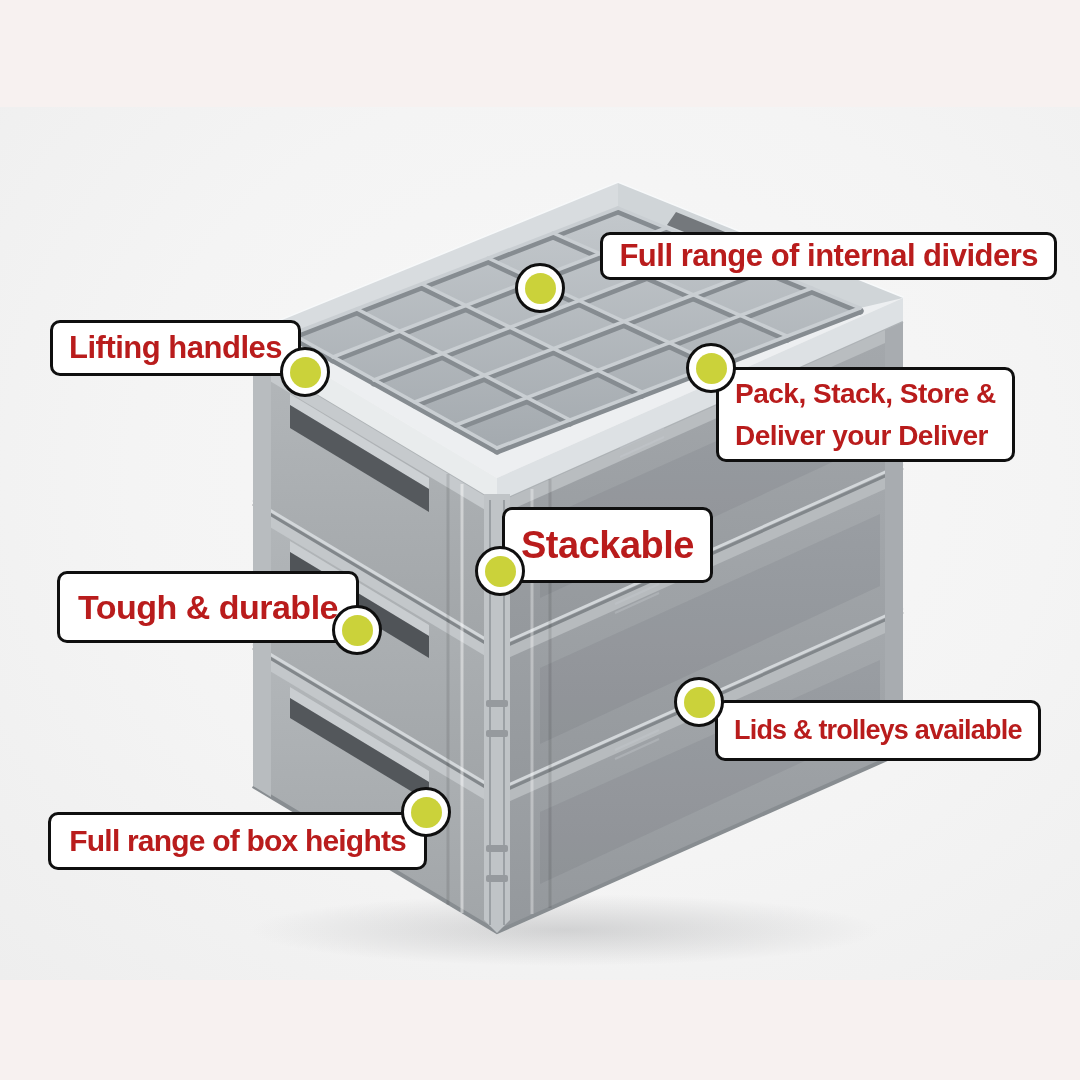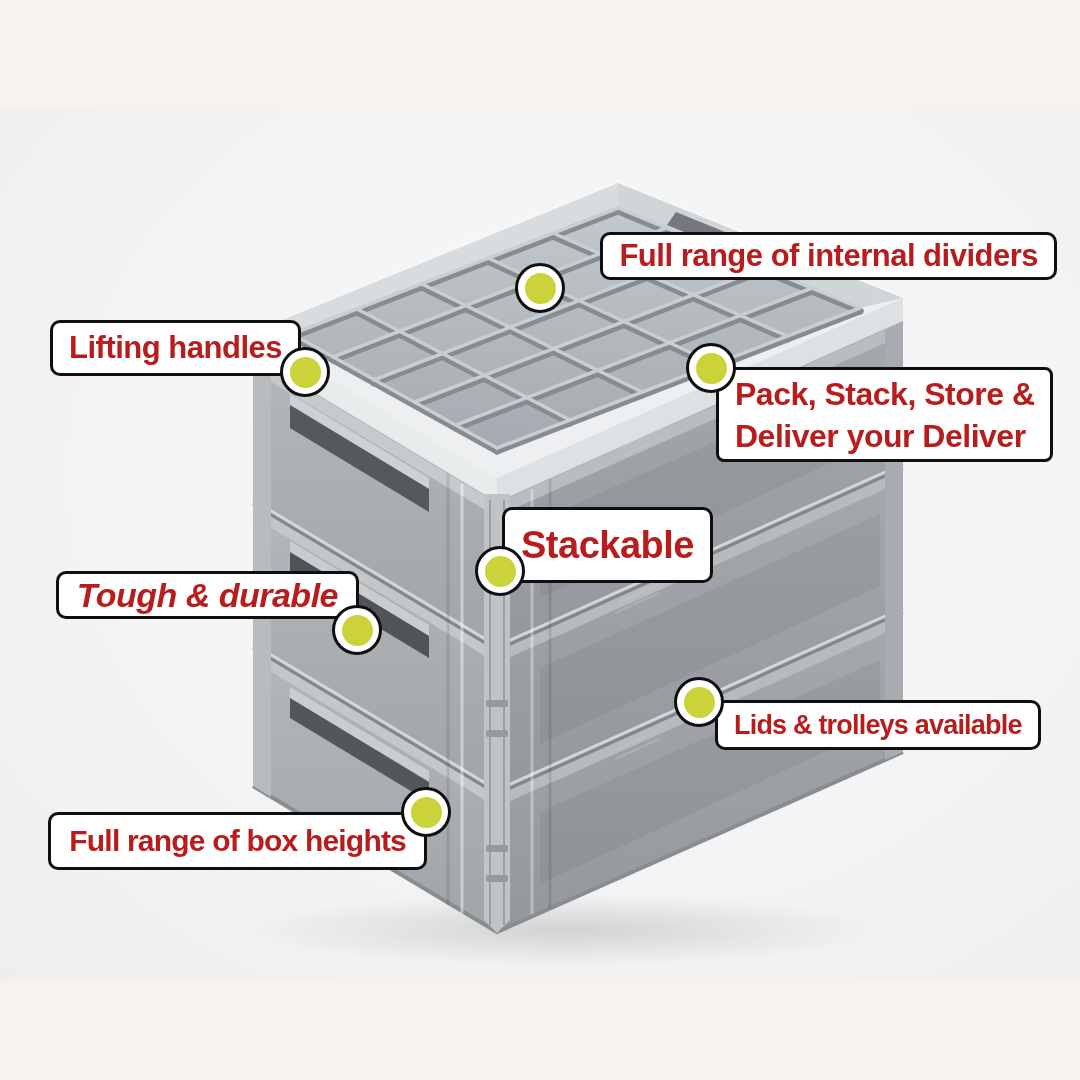--- a/index.html
+++ b/index.html
@@ -12,24 +12,24 @@
           display:flex;align-items:center;white-space:nowrap;color:#b91c1c;font-weight:700;
           letter-spacing:-0.5px;box-sizing:border-box;padding:0 16px;}
   .callout .co-lines{display:block;}
   .marker{position:absolute;z-index:3;width:44px;height:44px;border-radius:50%;background:#ffffff;
           border:3px solid #0f0f0f;display:flex;align-items:center;justify-content:center;box-sizing:content-box;}
   .marker-inner{width:31px;height:31px;border-radius:50%;background:#cbd23a;}
 
   
   #co-dividers {right:23px;  top:232px; height:48px; font-size:31px;}
   #co-lifting  {right:779px; top:320px; height:56px; font-size:31px;justify-content:center;}
-  #co-pack     {left:716px;  top:367px; height:95px; font-size:32px; line-height:42px; padding:4px 16px;border-radius:8px;}
+  #co-pack     {left:716px;  top:367px; height:95px; font-size:28px; line-height:42px; padding:4px 16px;}
   #co-stack    {left:502px;  top:507px; height:76px; font-size:38px;}
-  #co-tough    {right:721px; top:571px; height:48px; font-size:34px; padding:12px 18px;font-style:italic;}
-  #co-lids     {left:715px;  top:700px; height:50px; font-size:27px; letter-spacing:-0.8px;}
+  #co-tough    {right:721px; top:571px; height:72px; font-size:34px; padding:12px 18px;}
+  #co-lids     {left:715px;  top:700px; height:61px; font-size:27px; letter-spacing:-0.8px;}
   #co-heights  {right:653px; top:812px; height:58px; font-size:30px; letter-spacing:-0.8px; padding:16px 18px;}
 
   #mk-dividers {left:515px; top:263px;}
   #mk-lifting  {left:280px; top:347px;}
   #mk-pack     {left:686px; top:343px;}
   #mk-stack    {left:475px; top:546px;}
   #mk-tough    {left:332px; top:605px;}
   #mk-lids     {left:674px; top:677px;}
   #mk-heights  {left:401px; top:787px;}
 </style>

